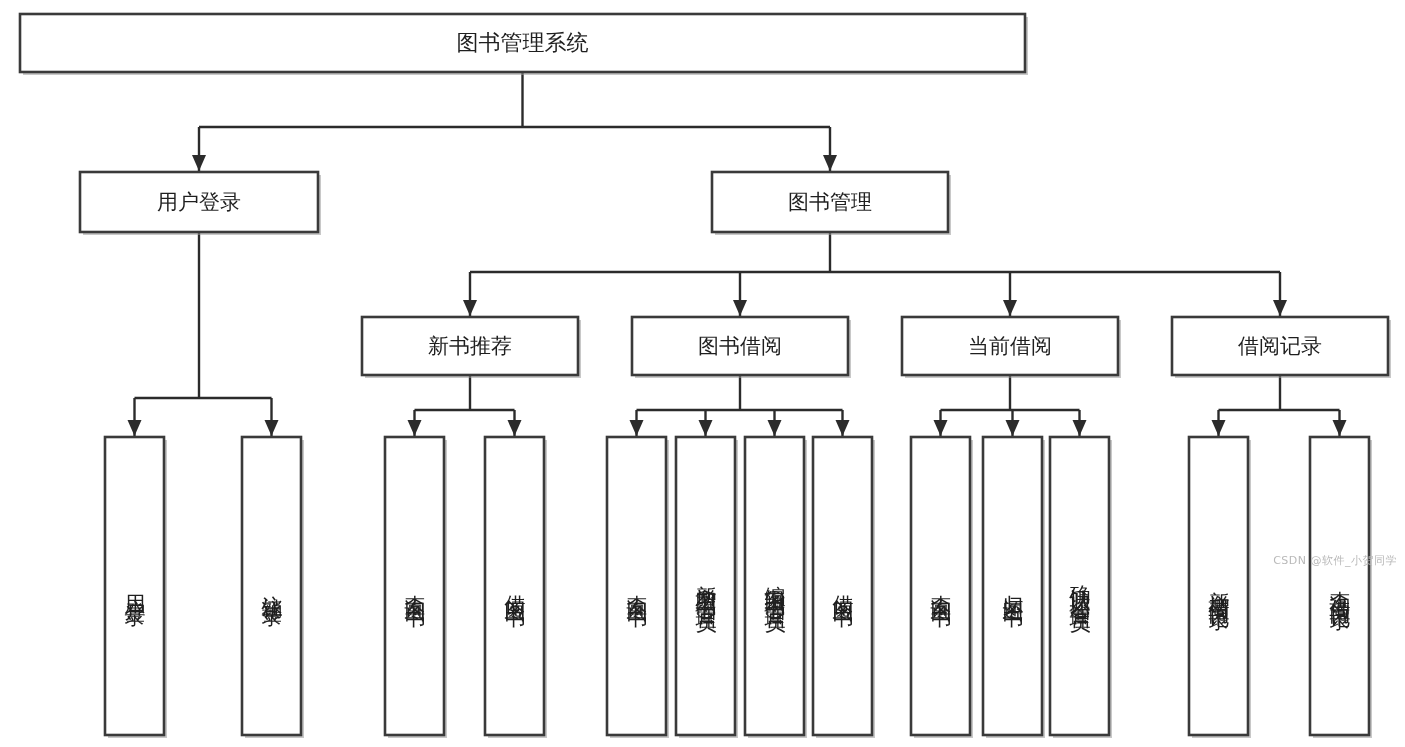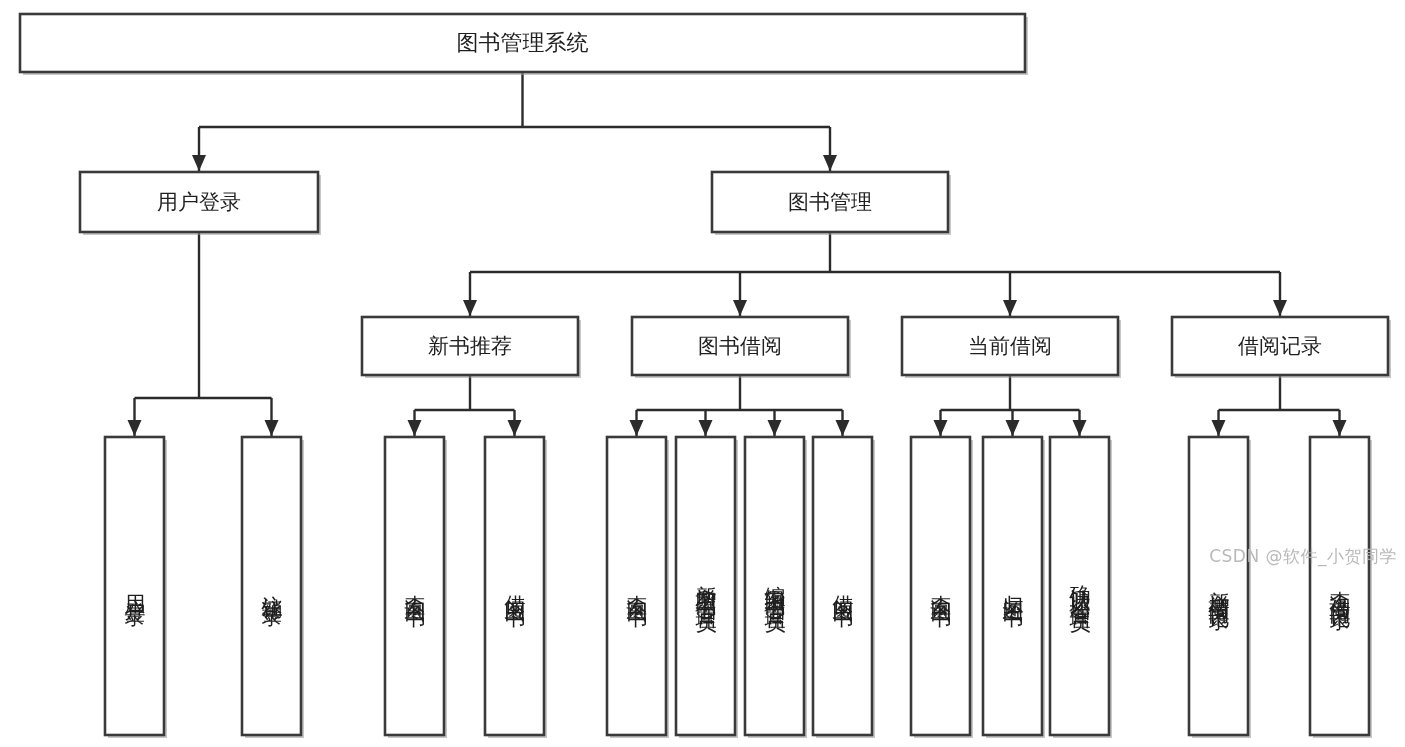--- a/index.html
+++ b/index.html
@@ -76,21 +76,21 @@
     line-height: 1.18;
     letter-spacing: 4px;
     color: #1f1f1f;
     white-space: nowrap;
   }
   #watermark {
     position: absolute;
     right: 8px;
     bottom: 6px;
     font-family: "DejaVu Sans", "Liberation Sans", sans-serif;
-    font-size: 17px;
+    font-size: 11px;
     color: #b9b9b9;
     letter-spacing: 0.5px;
     user-select: none;
     white-space: nowrap;
   }
 </style>
 </head>
 <body>
 
 <div id="diagram-root">

